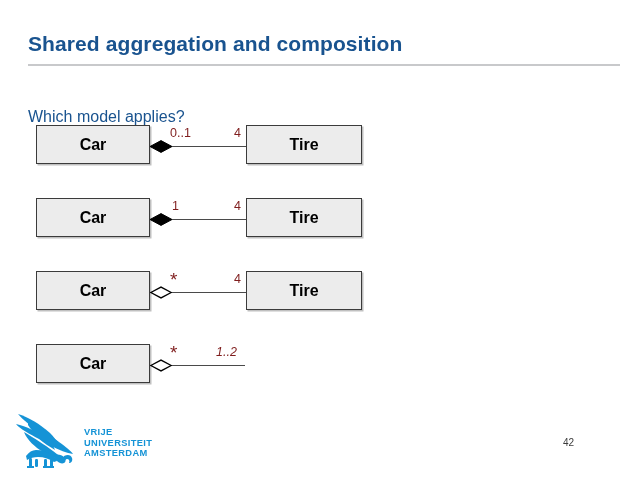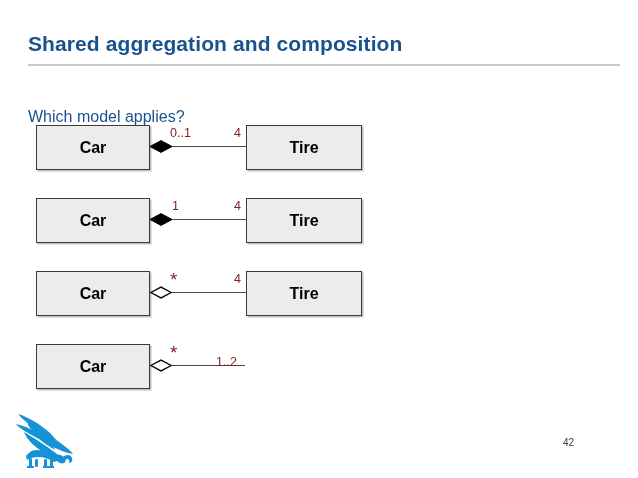--- a/index.html
+++ b/index.html
@@ -63,21 +63,21 @@
 
   .uml-class-box {
     position: absolute;
     box-sizing: border-box;
     background: #ececec;
     border: 1.6px solid #3b3b3b;
     box-shadow: 1.5px 1.5px 0 0 rgba(140,140,140,0.55);
     display: flex;
     align-items: center;
     justify-content: center;
-    height: 45px;
+    height: 39px;
   }
   .uml-class-name {
     font-size: 16px;
     font-weight: bold;
     color: #000000;
     white-space: nowrap;
   }
 
   .assoc-line {
     position: absolute;
@@ -203,21 +203,21 @@
     <div class="uml-class-box" style="left:36px; width:114px;">
       <span class="uml-class-name">Car</span>
     </div>
     <div class="assoc-line" style="left:150px; top:21px; width:95px;"></div>
     <div class="diamond" style="left:150px; top:15px;">
       <svg width="22" height="13" viewBox="0 0 22 13">
           <polygon points="0.8,6.5 11,1.1 21.2,6.5 11,11.9" fill="#ffffff" stroke="#000000" stroke-width="1.3"></polygon>
         </svg>
     </div>
     <div class="mult-label star" style="left:170px; top:4px;">*</div>
-    <div class="mult-label" style="left:216px; top:11px;">1..2</div>
+    <div class="mult-label" style="left:216px; top:1px;font-style:italic;">1..2</div>
   </div>
 
 </div>
 
 <div id="page-number">42</div>
 
 <div id="vu-logo">
   <div id="vu-logo-mark">
     <svg width="62" height="60" viewBox="0 0 62 60">
       <g fill="#1593d6">
@@ -239,13 +239,18 @@
         <rect x="15" y="48" width="3" height="9" rx="1.2"></rect>
         <rect x="21" y="49" width="3" height="8" rx="1.2"></rect>
         <rect x="30" y="49" width="3" height="8" rx="1.2"></rect>
         <rect x="36" y="49" width="3" height="8" rx="1.2"></rect>
 
         <path d="M13 56 L20 56 L20 58 L13 58 Z"></path>
         <path d="M29 56 L40 56 L40 58 L29 58 Z"></path>
       </g>
     </svg>
   </div>
+  <div id="vu-logo-text">
+    <div>VRIJE</div>
+    <div>UNIVERSITEIT</div>
+    <div>AMSTERDAM</div>
+  </div>
 </div>
 
 </body></html>

